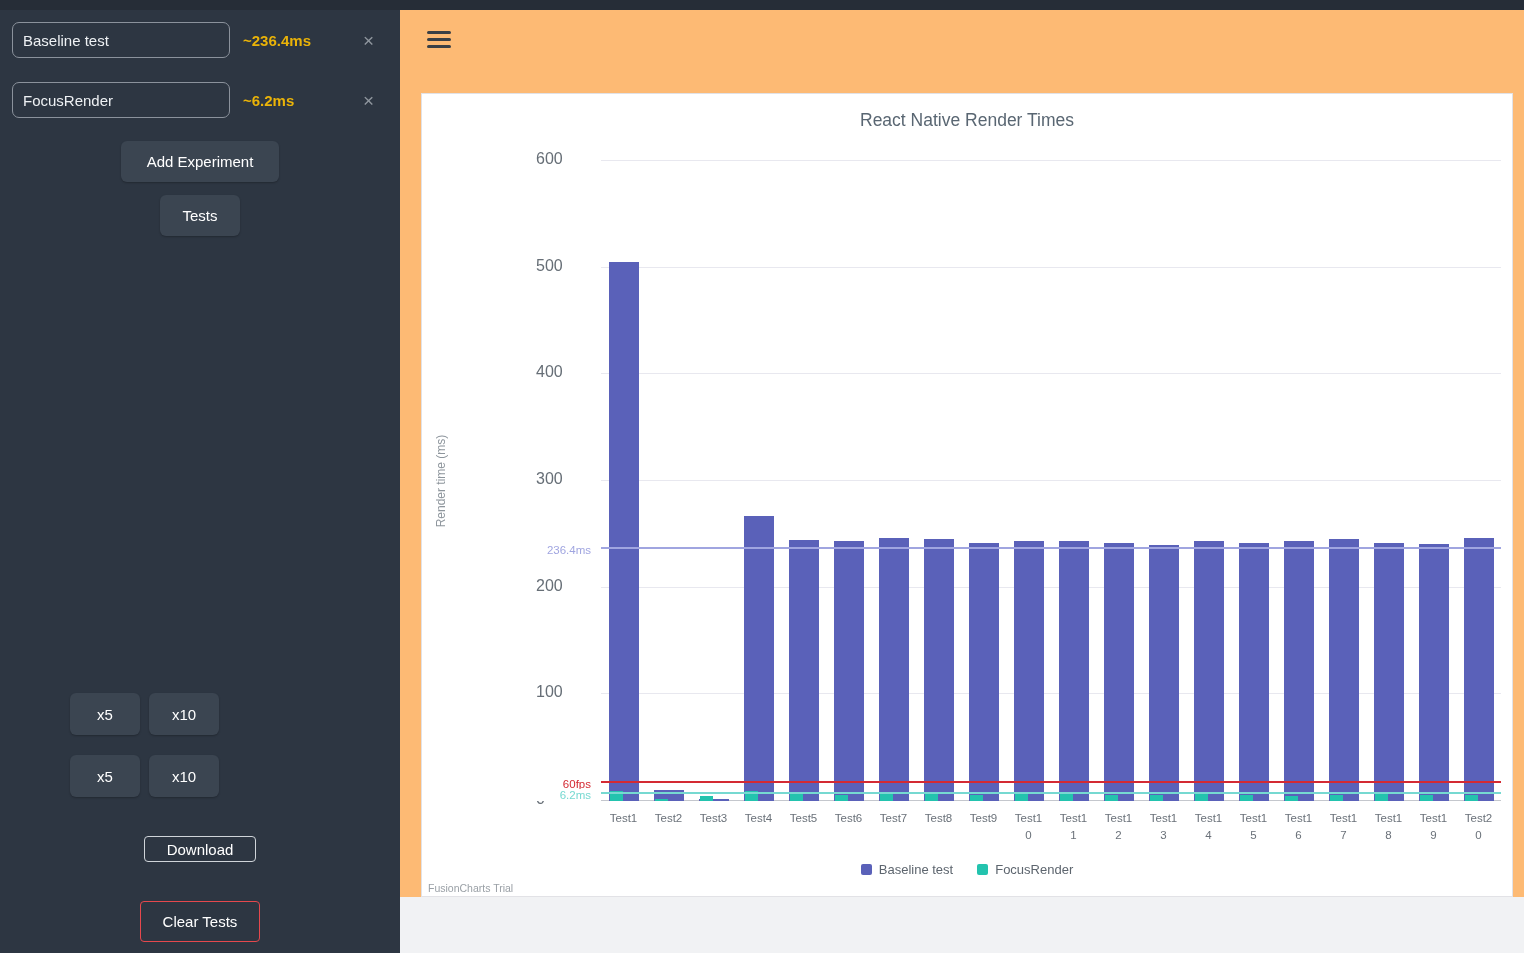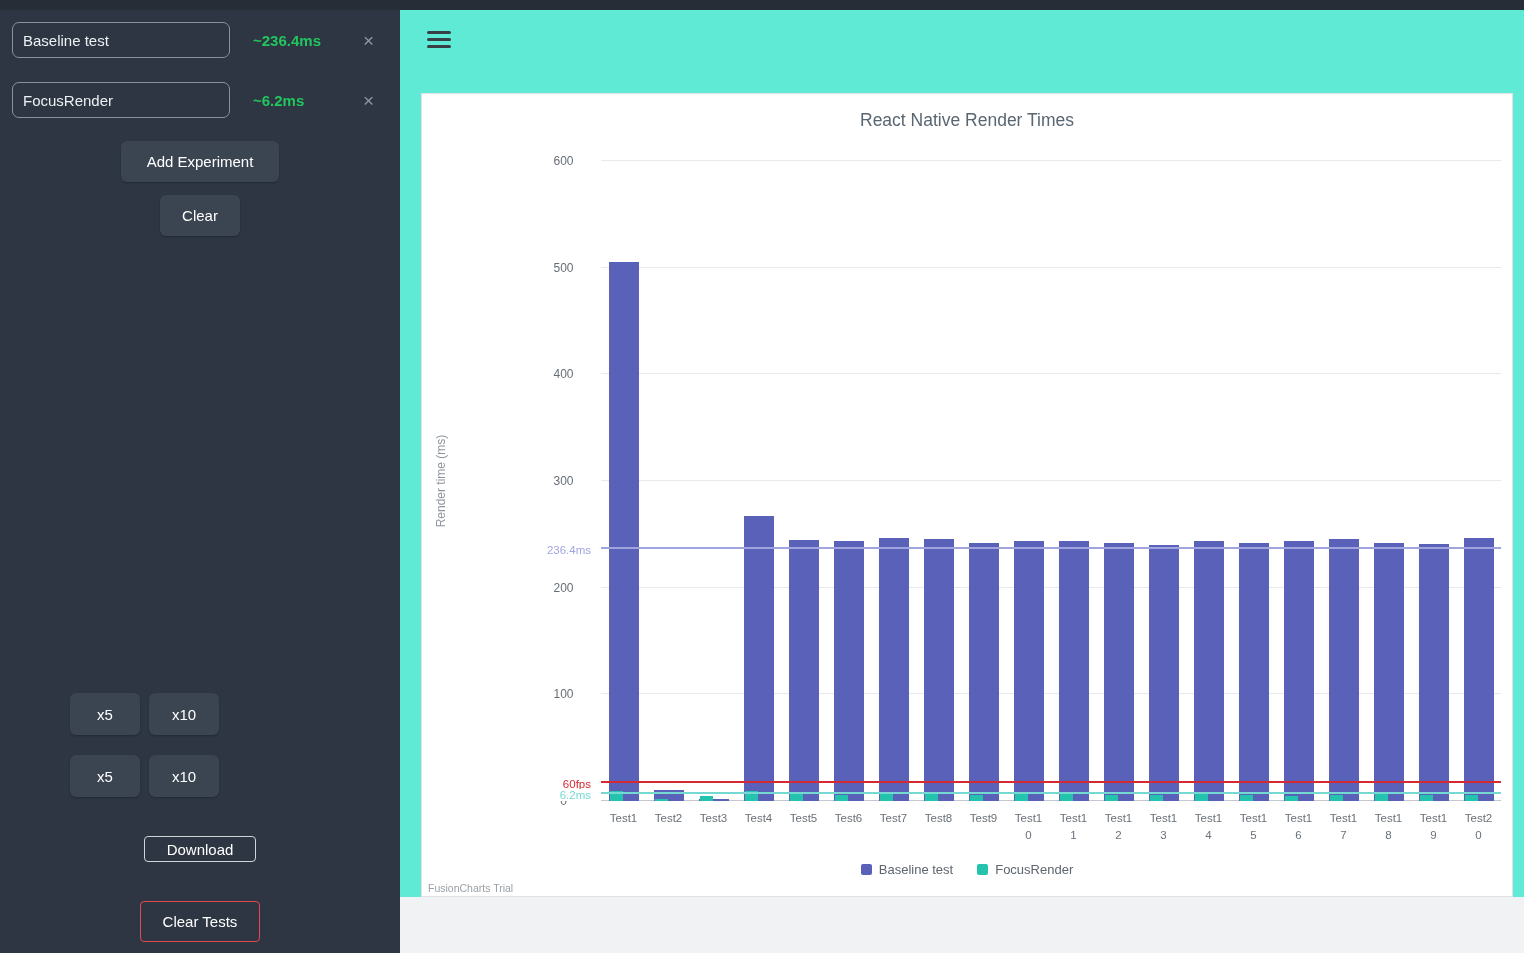--- a/index.html
+++ b/index.html
@@ -17,21 +17,21 @@
     padding-top: 12px;
   }
   .exp-row { display: flex; align-items: center; margin: 0 20px 0 12px; height: 36px; }
   .exp-row + .exp-row { margin-top: 24px; }
   .exp-input {
     width: 218px; height: 36px; background: transparent;
     border: 1px solid #8b929c; border-radius: 7px;
     color: #eef1f4; font-size: 15px; padding: 0 10px;
     font-family: "Liberation Sans", sans-serif; outline: none;
   }
-  .exp-avg { margin-left: 23px; font-size: 15px; font-weight: 700; color: #22c55e; }
+  .exp-avg { margin-left: 13px; font-size: 15px; font-weight: 700; color: #eab308; }
   .exp-close {
     margin-left: auto; color: #8f969e; font-size: 19px; line-height: 1;
     cursor: pointer; padding: 2px 6px; background: none; border: none;
     font-family: "Liberation Sans", sans-serif;
   }
   .btn {
     background: #3b4551; color: #fff; border: none; border-radius: 6px;
     font-size: 15px; font-family: "Liberation Sans", sans-serif;
     cursor: pointer; box-shadow: 0 1px 2px rgba(0,0,0,.25);
   }
@@ -51,43 +51,43 @@
     font-family: "Liberation Sans", sans-serif;
   }
   .btn-clear {
     display: block; margin: 39px auto 0; width: 120px; height: 41px;
     background: transparent; color: #fff; border: 1px solid #e5484d;
     border-radius: 4px; font-size: 15px; cursor: pointer;
     font-family: "Liberation Sans", sans-serif;
   }
 
   
-  .main { flex: 1; position: relative; background: #5eead4; }
+  .main { flex: 1; position: relative; background: #fdba74; }
   .hamburger { position: absolute; left: 27px; top: 21px; width: 24px; cursor: pointer; }
   .hamburger span { display: block; width: 24px; height: 3px; background: #3a3f45; border-radius: 2px; }
   .hamburger span + span { margin-top: 4px; }
 
   .bottom-strip { position: absolute; left: 0; right: 0; top: 887px; bottom: 0; background: #f1f2f4; }
 
   .chart-card {
     position: absolute; left: 21px; top: 83px; width: 1092px; height: 804px;
     background: #fff; border: 1px solid #e2e2e6;
   }
   .chart-title { text-align: center; margin-top: 16px; font-size: 17.5px; font-weight: 500; color: #596672; }
   .chart-subtitle { text-align: center; margin-top: 5px; font-size: 12px; color: #9aa3ab; }
   .ylabel {
     position: absolute; left: -41px; top: 380px; width: 120px; text-align: center;
     transform: rotate(-90deg); font-size: 12px; color: #8d959c;
   }
   .plot { position: absolute; left: 179px; top: 67px; width: 900px; height: 640px; }
   .gridline { position: absolute; left: 0; right: 0; height: 1px; background: #e8e8ef; }
   .gridline.axis0 { background: #c4c7cd; }
   .ytick {
-    position: absolute; left: -65px; width: 55px; text-align: center;
-    font-size: 12px; color: #666e76;
+    position: absolute; left: -65px; width: 55px; text-align: left;
+    font-size: 16px; color: #666e76;
   }
   .trendline { position: absolute; left: 0; right: 0; height: 2px; z-index: 4; }
   .trendlabel {
     position: absolute; left: -65px; width: 55px; text-align: right;
     font-size: 11.5px; font-weight: 500; z-index: 4; background: #fff;
   }
   .bars { position: absolute; inset: 0; display: flex; align-items: flex-end; z-index: 2; }
   .slot { flex: 1; position: relative; height: 100%; display: flex; align-items: flex-end; justify-content: center; }
   .bar-baseline { width: 30px; }
   .bar-focus { position: absolute; bottom: 0; left: calc(50% - 14px); width: 13px; z-index: 3; }
@@ -114,21 +114,21 @@
       <button class="exp-close">×</button>
     </div>
 
     <div class="exp-row">
       <input class="exp-input" type="text" value="FocusRender" style="">
       <span class="exp-avg">~6.2ms</span>
       <button class="exp-close">×</button>
     </div>
 
     <button class="btn btn-add">Add Experiment</button>
-    <button class="btn btn-pause">Clear</button>
+    <button class="btn btn-pause">Tests</button>
 
     <div class="cluster">
       <div class="cluster-row">
         <button class="btn btn-x5">x5</button>
         <button class="btn btn-x10">x10</button>
       </div>
       <div class="cluster-row">
         <button class="btn btn-x5">x5</button>
         <button class="btn btn-x10">x10</button>
       </div>

